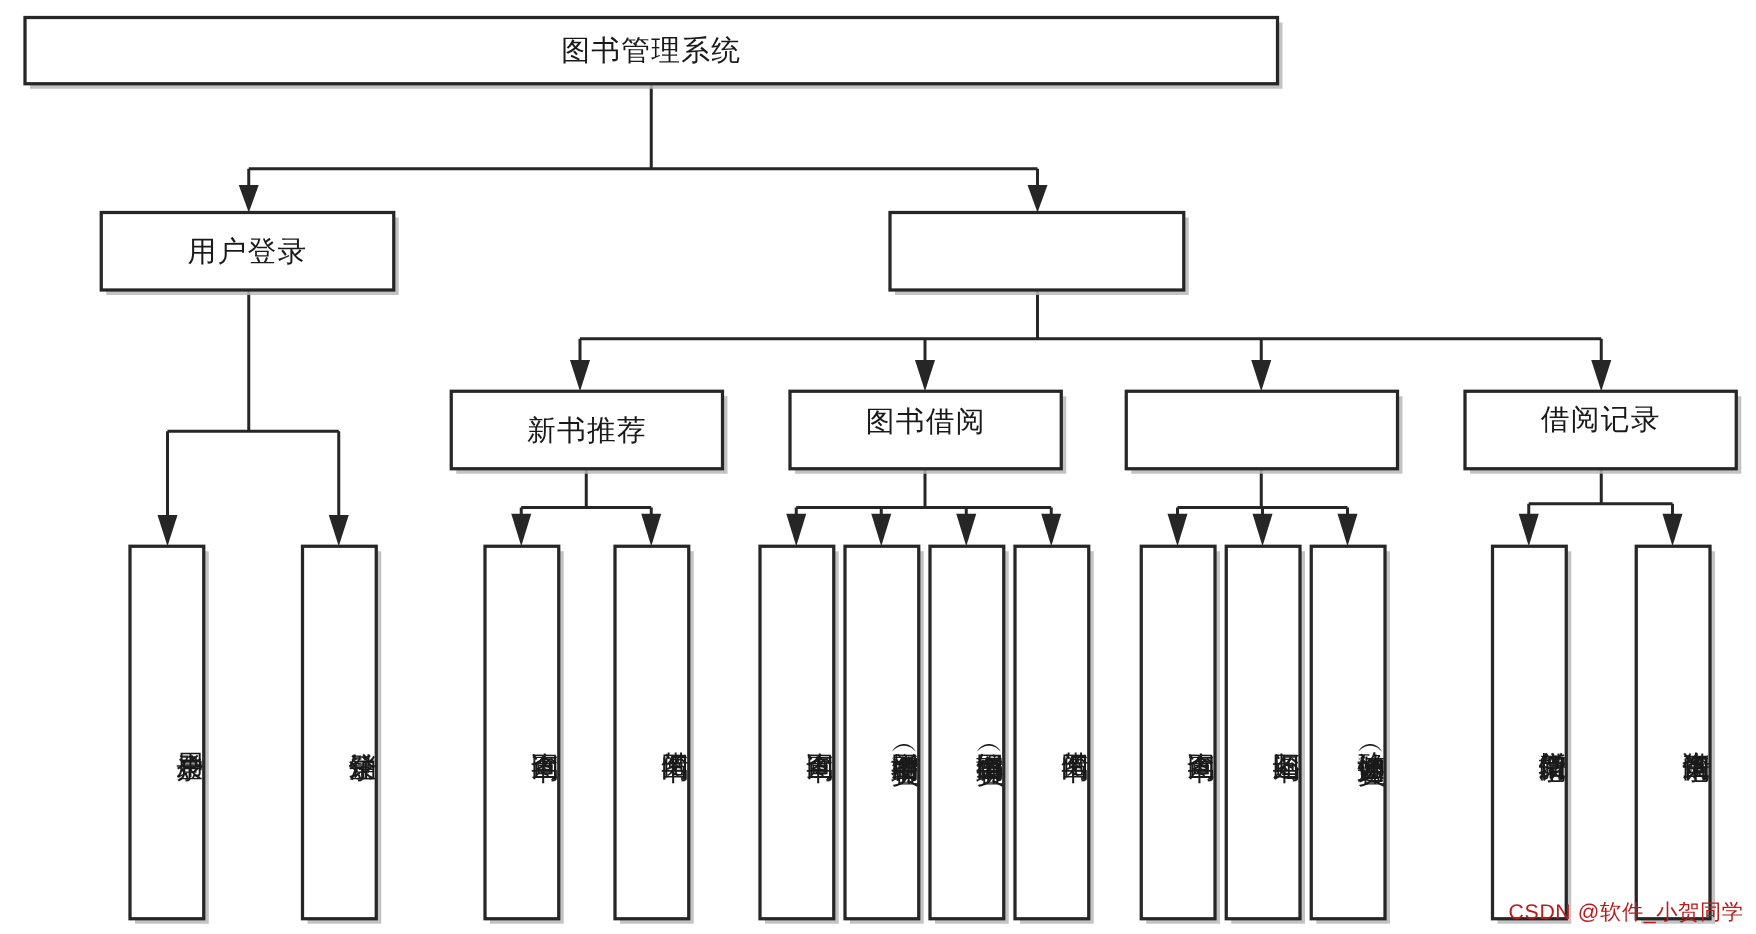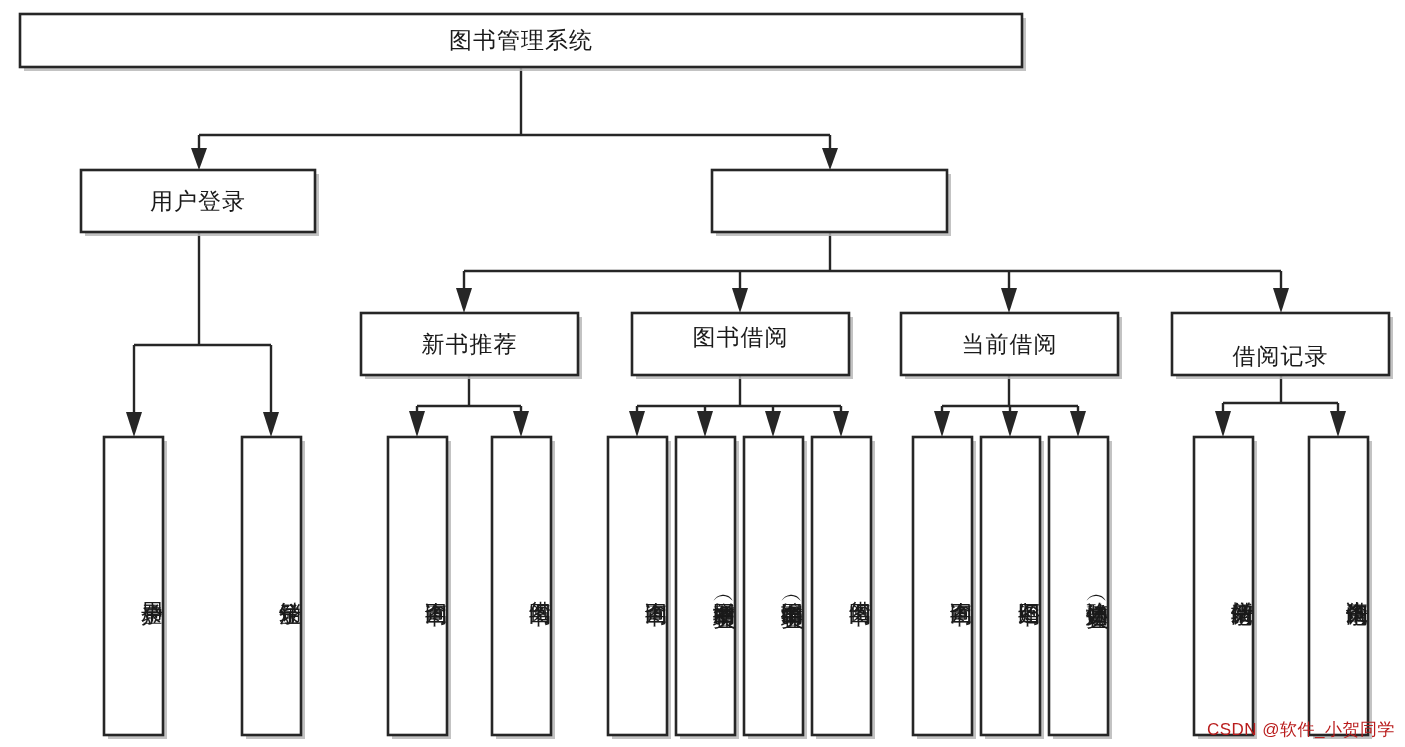--- a/index.html
+++ b/index.html
@@ -254,22 +254,21 @@
       <rect class="node-box" x="1309" y="437" width="59" height="298"></rect>
     </g>
   </svg>
 
   <div class="hlabel-wrap" style="left:20px; top:14px; width:1002px; height:53px;">图书管理系统</div>
 
   <div class="hlabel-wrap" style="left:81px; top:170px; width:234px; height:62px;">用户登录</div>
 
   <div class="hlabel-wrap" style="left:361px; top:313px; width:217px; height:62px;">新书推荐</div>
   <div class="hlabel-wrap" style="left:632px; top:313px; width:217px; height:49px;">图书借阅</div>
-  <div class="hlabel-wrap" style="left:901px; top:313px; width:217px; height:62px;">当前借阅</div>
-  <div class="hlabel-wrap" style="left:1172px; top:325px; width:217px; height:62px;">借阅记录</div>
+  <div class="hlabel-wrap" style="left:1172px; top:304px; width:217px; height:62px;">借阅记录</div>
 
   <div class="vlabel-wrap" style="left: 104px; top: 437px; width: 59px; height: 298px; align-items: flex-start;">用户登录</div>
   <div class="vlabel-wrap" style="left: 242px; top: 437px; width: 59px; height: 298px; align-items: flex-start;">注销登录</div>
   <div class="vlabel-wrap" style="left: 388px; top: 437px; width: 59px; height: 298px; align-items: flex-start;">查询图书</div>
   <div class="vlabel-wrap" style="left: 492px; top: 437px; width: 59px; height: 298px; align-items: flex-start;">借阅图书</div>
   <div class="vlabel-wrap" style="left: 608px; top: 437px; width: 59px; height: 298px; align-items: flex-start;">查询图书</div>
   <div class="vlabel-wrap" style="left:676px; top:441px; width:59px; height:294px; align-items:flex-start;">新增图书（管理员）</div>
   <div class="vlabel-wrap" style="left:744px; top:441px; width:59px; height:294px; align-items:flex-start;">编辑图书（管理员）</div>
   <div class="vlabel-wrap" style="left: 812px; top: 437px; width: 59px; height: 298px; align-items: flex-start;">借阅图书</div>
   <div class="vlabel-wrap" style="left: 913px; top: 437px; width: 59px; height: 298px; align-items: flex-start;">查询图书</div>

